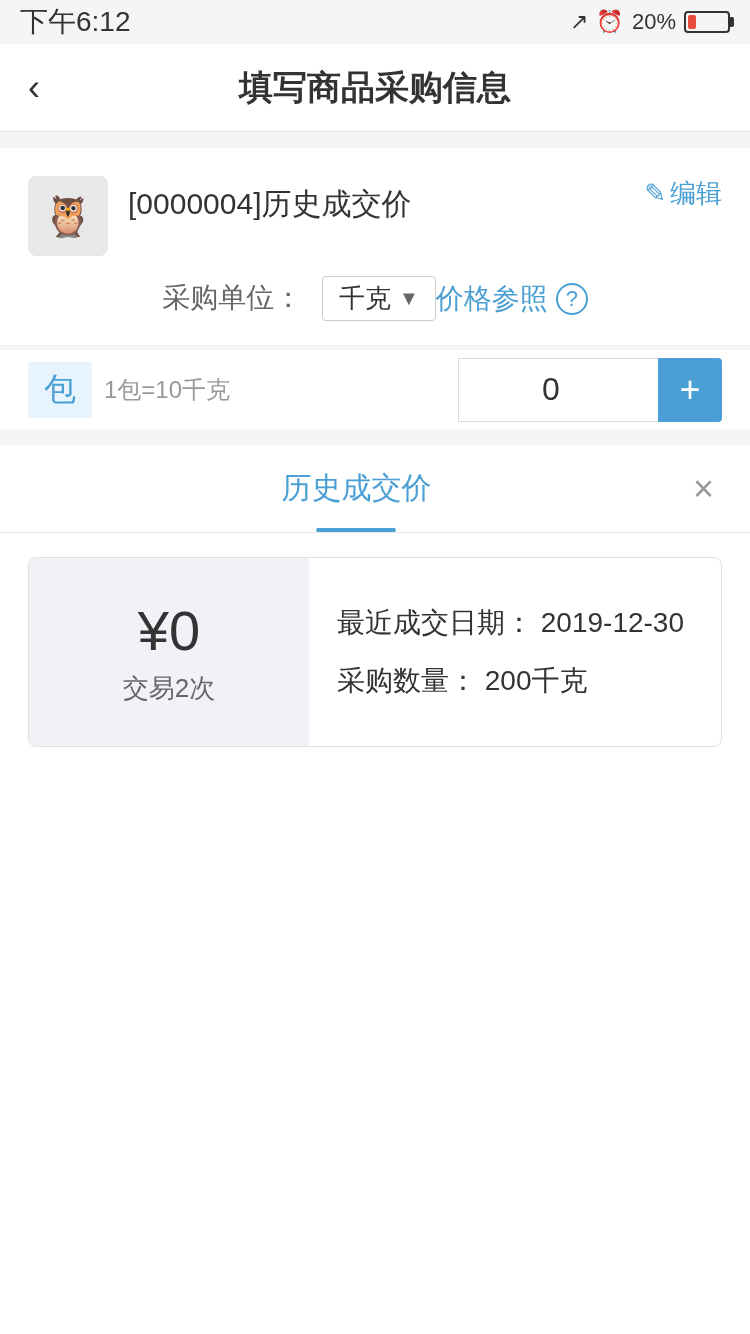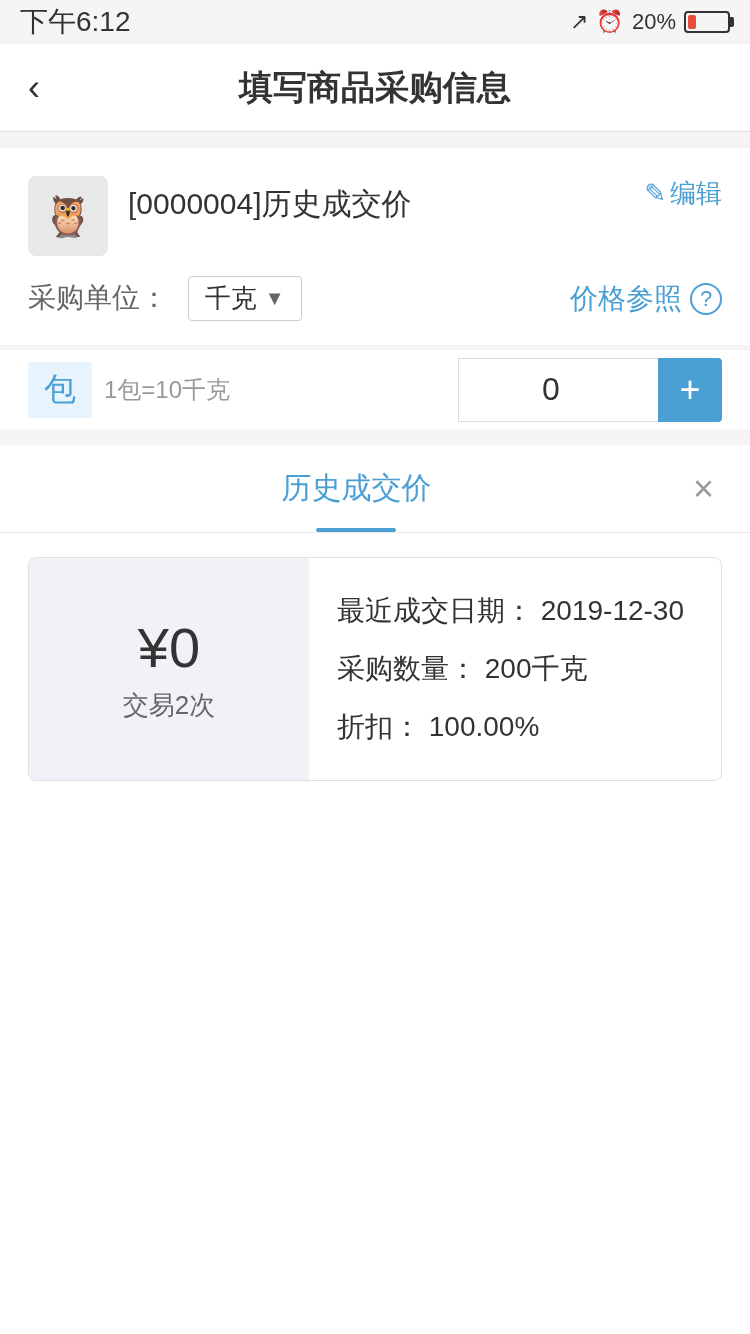--- a/index.html
+++ b/index.html
@@ -119,21 +119,21 @@
       color: #4a9fd4;
       font-size: 26px;
       display: flex;
       align-items: center;
       gap: 4px;
       white-space: nowrap;
     }
     .product-unit-row {
       display: flex;
       align-items: center;
-      justify-content: space-between;
+      justify-content: center;
       margin-top: 8px;
     }
     .unit-label {
       font-size: 28px;
       color: #666;
     }
     .unit-dropdown {
       display: inline-flex;
       align-items: center;
       border: 1px solid #ccc;
@@ -395,22 +395,18 @@
       </div>
       <div class="price-card-right">
         <div class="price-detail-row">
           <span>最近成交日期：</span>
           <span>2019-12-30</span>
         </div>
         <div class="price-detail-row">
           <span>采购数量：</span>
           <span>200千克</span>
         </div>
-        <div class="price-detail-row">
-          <span>折扣：</span>
-          <span>100.00%</span>
-        </div>
       </div>
     </div>
   </div>
 </div>
 
 <div class="white-area"></div>
 
 </body></html>

